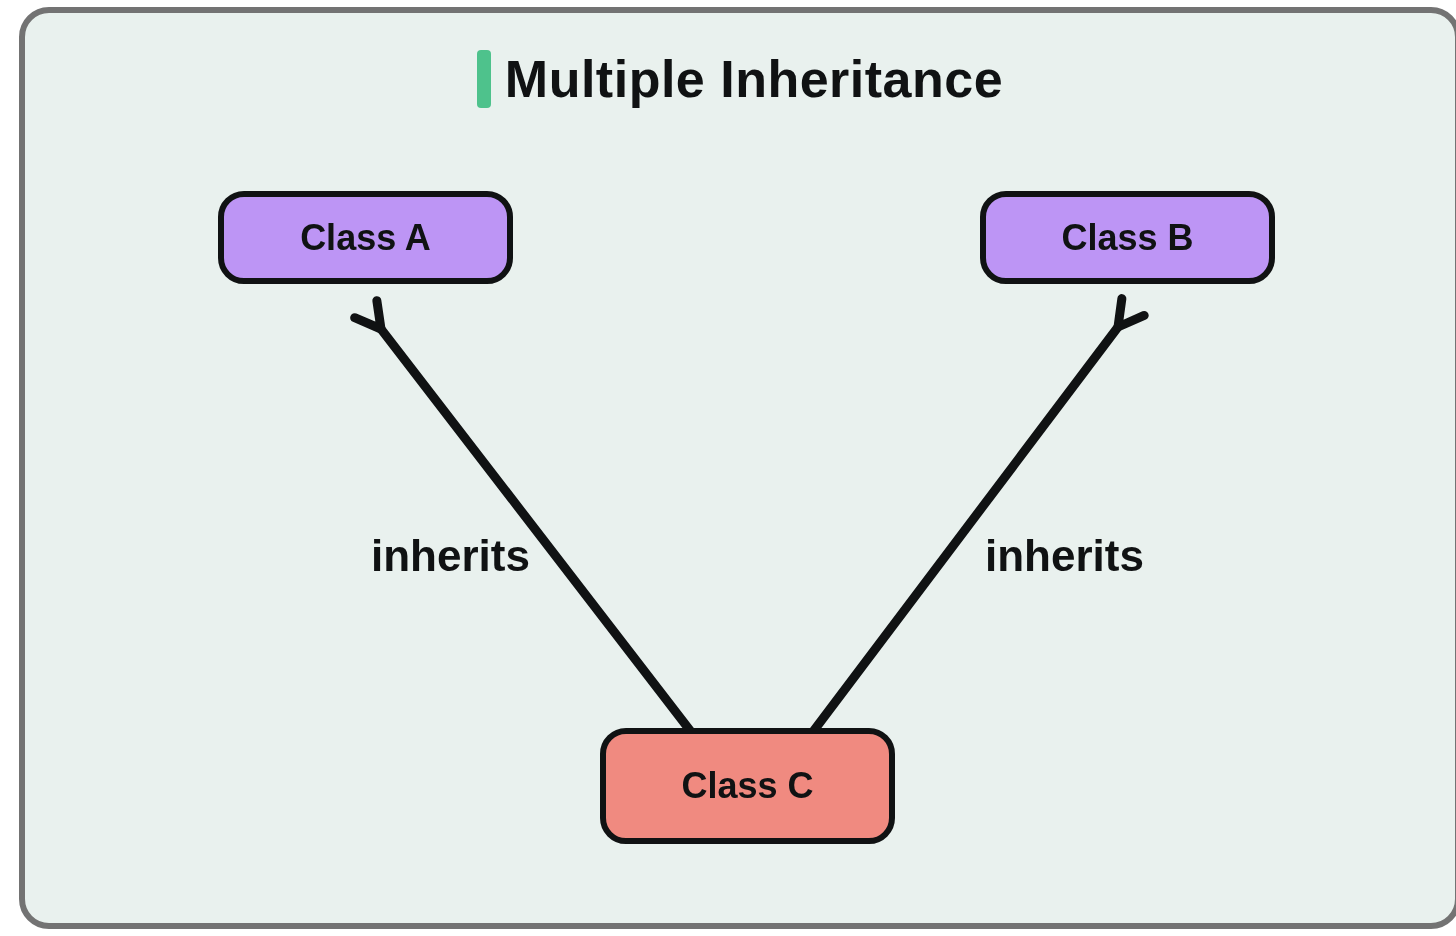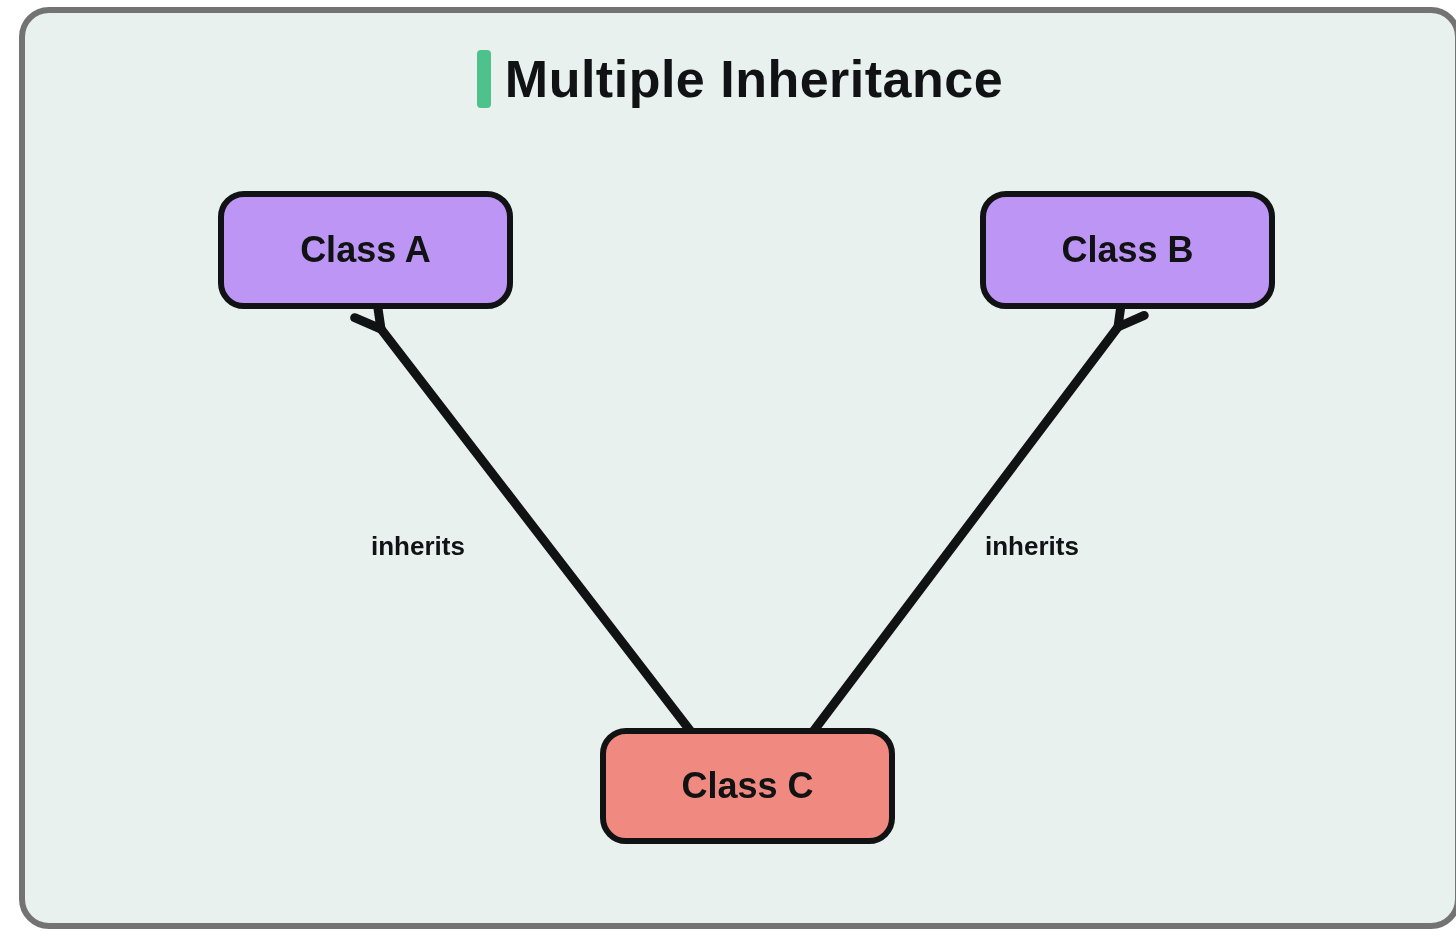--- a/index.html
+++ b/index.html
@@ -33,21 +33,21 @@
     border-radius: 4px;
   }
   .title-text {
     font-size: 52px;
     font-weight: bold;
     color: #101213;
     letter-spacing: 0.5px;
   }
   .node {
     position: absolute;
-    width: 295px; height: 118px;
+    width: 295px; height: 93px;
     border: 6px solid #101213;
     border-radius: 26px;
     display: flex;
     align-items: center;
     justify-content: center;
     font-size: 36px;
     font-weight: bold;
     color: #101213;
   }
   .node-purple { background: #bd95f5; }
@@ -63,21 +63,21 @@
   }
   .edge-line {
     stroke: #101213;
     stroke-width: 9;
     stroke-linecap: round;
     stroke-linejoin: round;
     fill: none;
   }
   .edge-label {
     position: absolute;
-    font-size: 26px;
+    font-size: 44px;
     font-weight: bold;
     color: #101213;
     white-space: nowrap;
   }
   #edge-label-left  { left: 346px; top: 518px; }
   #edge-label-right { left: 960px; top: 518px; }
 </style>
 </head>
 <body>
 

